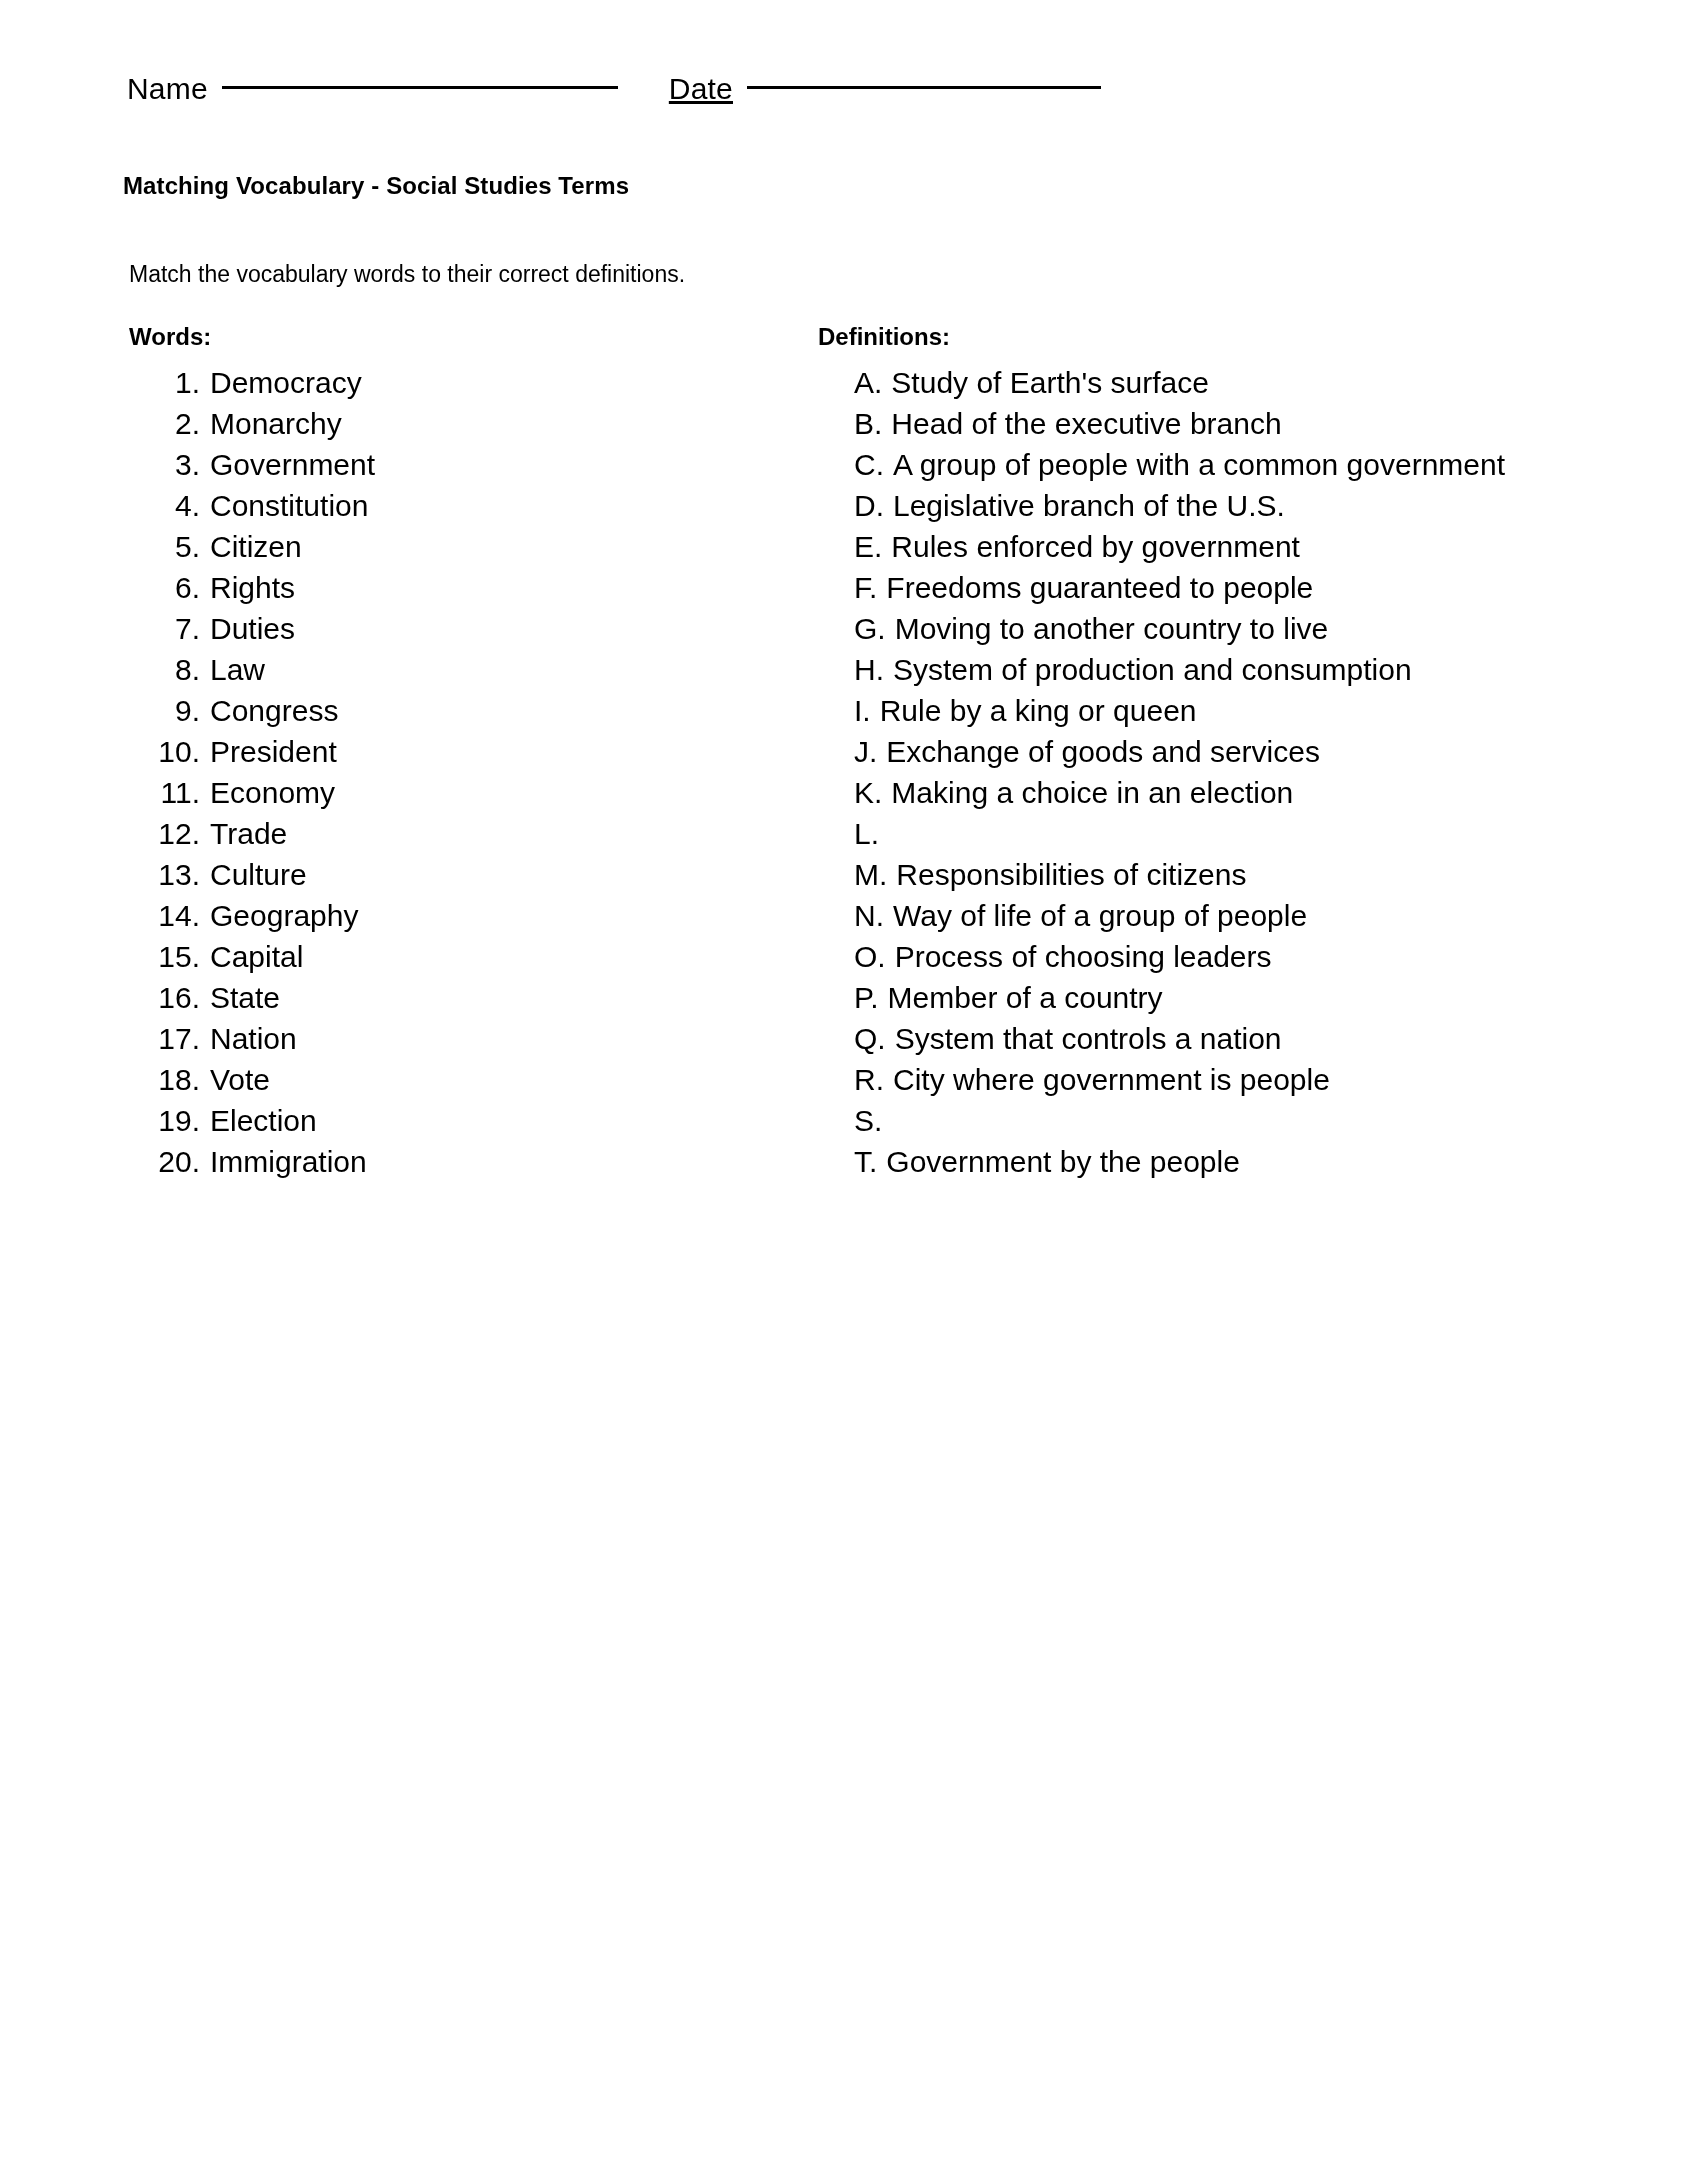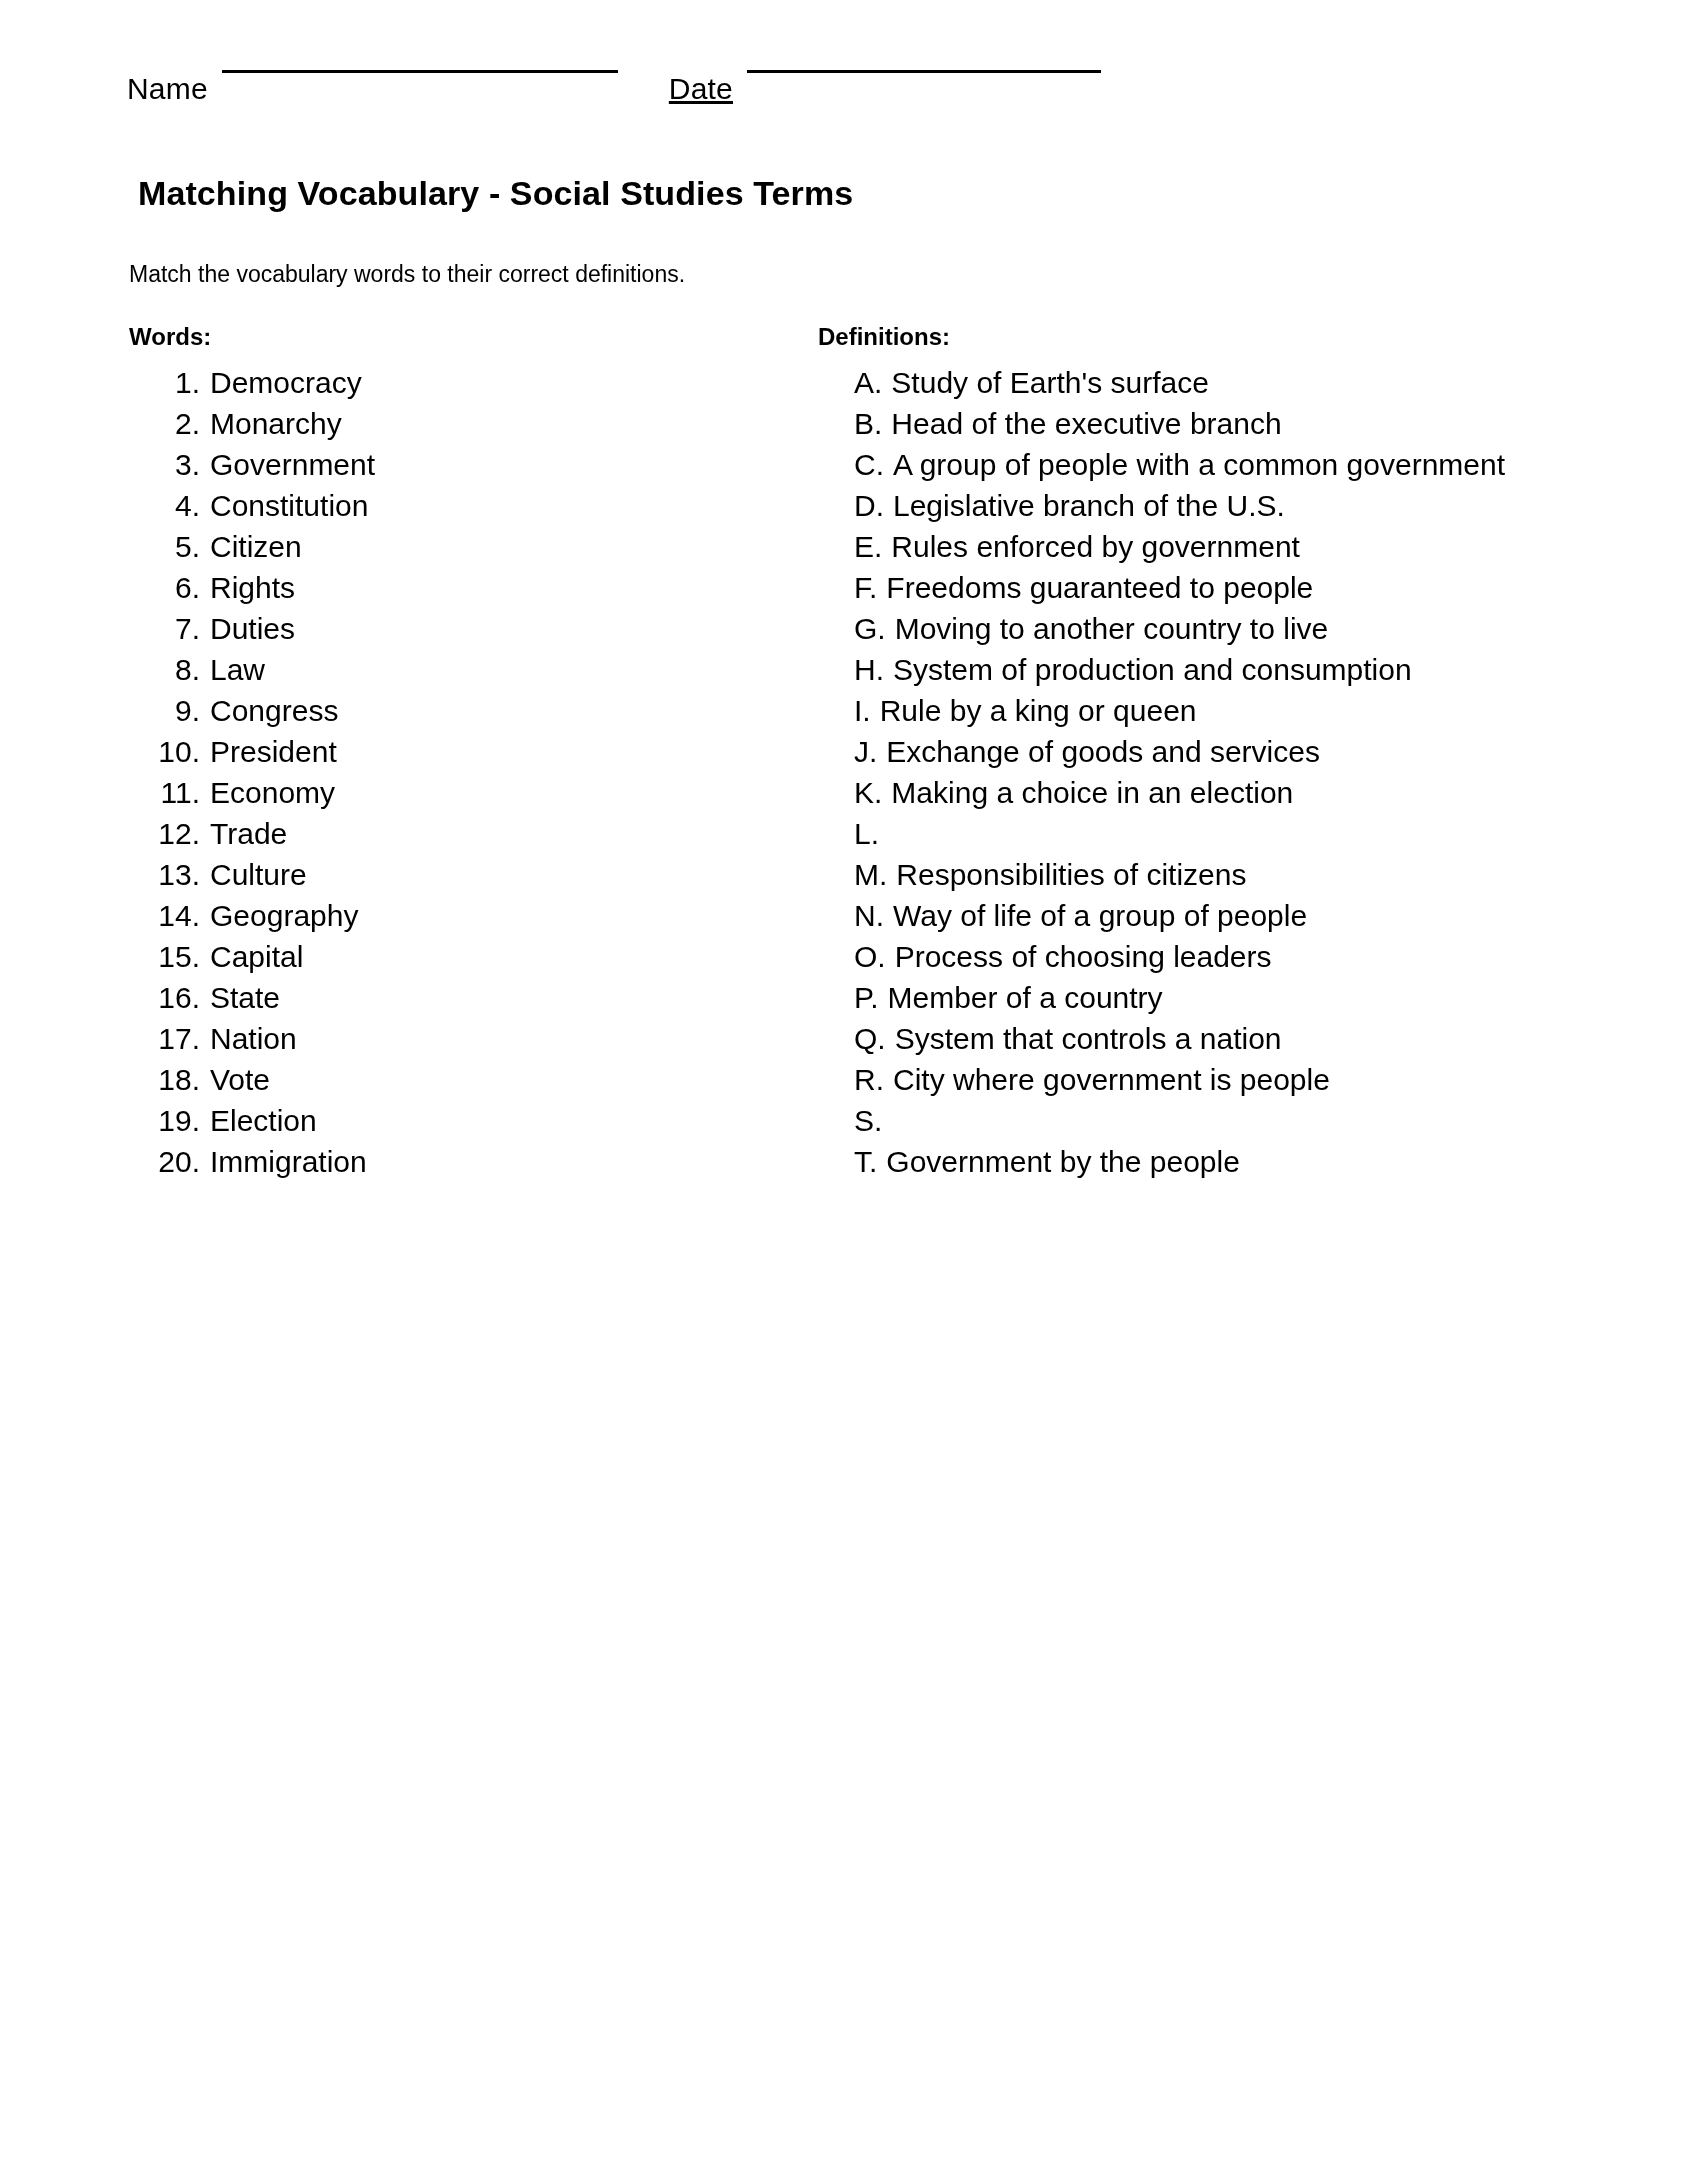--- a/index.html
+++ b/index.html
@@ -22,21 +22,21 @@
     background: #ffffff;
     box-sizing: border-box;
   }
 
   
   .namedate-row {
     position: absolute;
     left: 127px;
     top: 72px;
     display: flex;
-    align-items: flex-start;
+    align-items: center;
     font-size: 30px;
     line-height: 34px;
     white-space: nowrap;
   }
   .namedate-label {
     font-size: 30px;
     letter-spacing: 0.2px;
   }
   .fill-line {
     display: inline-block;
@@ -46,23 +46,23 @@
     position: relative;
     top: -2px;
   }
   .fill-name { width: 396px; margin-left: 14px; }
   .fill-date { width: 354px; margin-left: 14px; }
   .date-label { margin-left: 51px; text-decoration: underline; }
 
   
   .worksheet-title {
     position: absolute;
-    left: 138px;
+    left: 123px;
     top: 150px;
-    font-size: 34px;
+    font-size: 24px;
     font-weight: bold;
     line-height: 40px;
     letter-spacing: 0.1px;
     white-space: nowrap;
   }
 
   
   .instruction {
     position: absolute;
     left: 129px;

